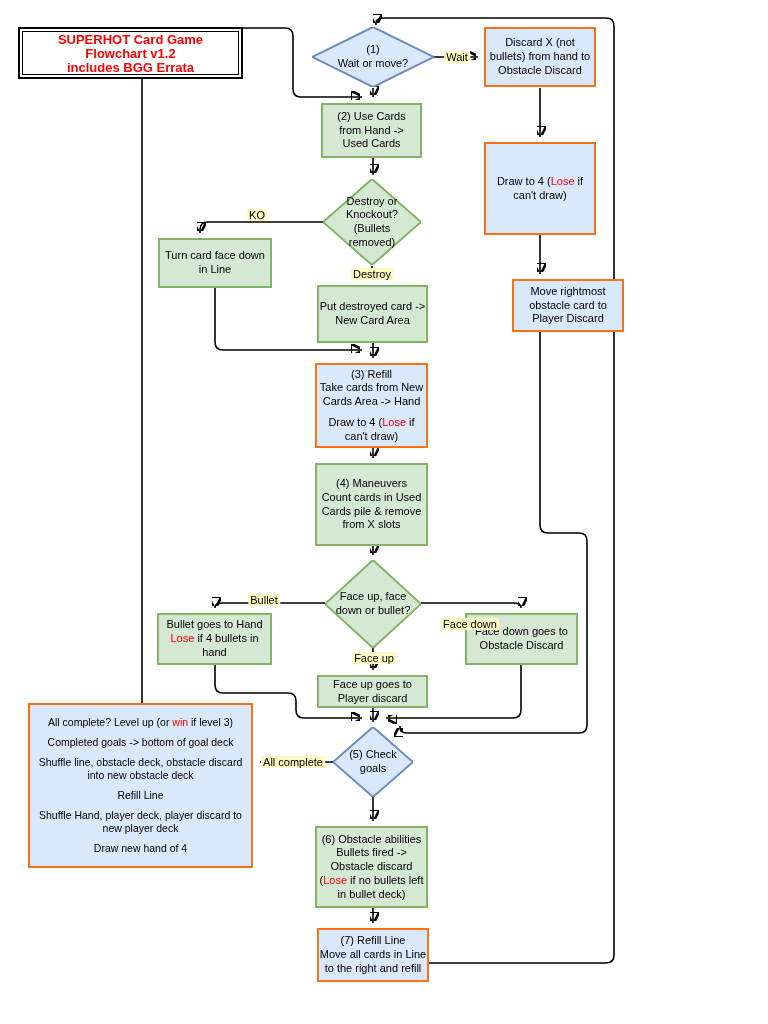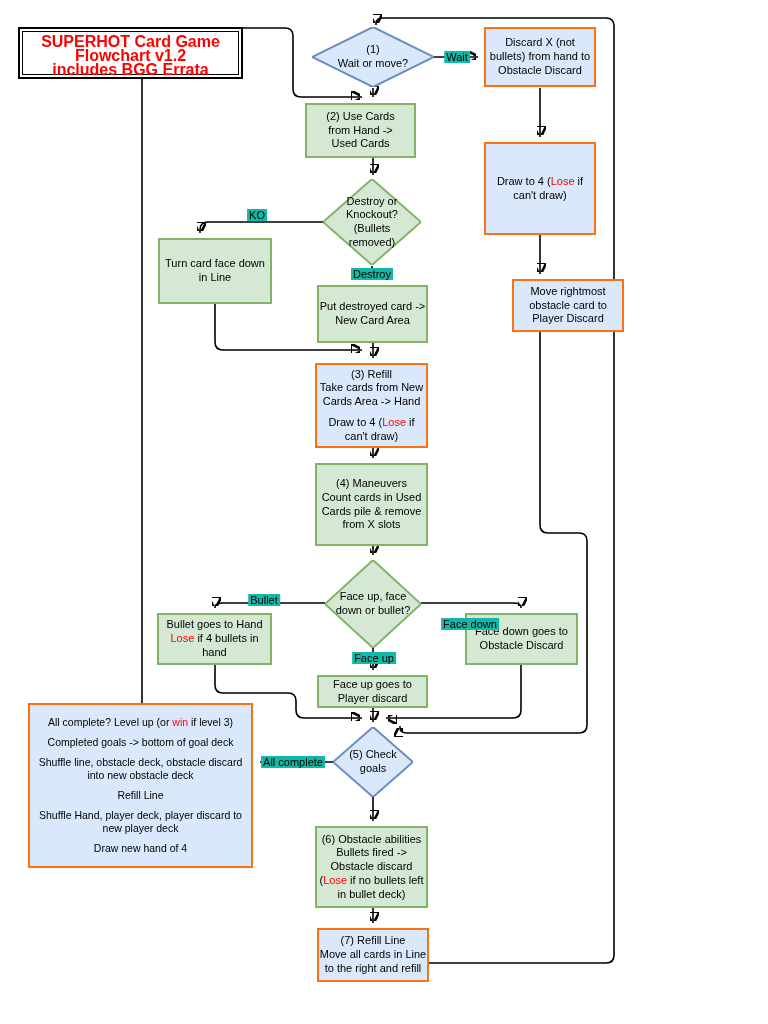--- a/index.html
+++ b/index.html
@@ -18,30 +18,30 @@
   .rect.green{background:#d5e8d4;border:2px solid #82b366;}
   .diamond{background:transparent;}
   .diamond .dshape{position:absolute;left:0;top:0;width:100%;height:100%;}
   .diamond.blue polygon{fill:#dae8fc;stroke:#6c8ebf;stroke-width:2;vector-effect:non-scaling-stroke;}
   .diamond.green polygon{fill:#d5e8d4;stroke:#82b366;stroke-width:2;vector-effect:non-scaling-stroke;}
   .dtext{position:relative;z-index:1;display:flex;flex-direction:column;justify-content:center;align-items:center;}
   .tl{white-space:nowrap;min-height:7px;}
   .bigbox{font-size:10.5px;line-height:1.24;}
   .elabel{
     position:absolute;z-index:3;transform:translate(-50%,-50%);
-    background:#14b8a6;padding:0 2px;font-size:11px;white-space:nowrap;
+    background:#fef9c3;padding:0 2px;font-size:11px;white-space:nowrap;
   }
   #titlebox{
     position:absolute;left:18px;top:27px;width:225px;height:52px;z-index:2;
     border:2px solid #000;padding:2px;box-sizing:border-box;background:#fff;
   }
   #titlebox .inner{
     width:100%;height:100%;border:1px solid #000;box-sizing:border-box;
     display:flex;flex-direction:column;justify-content:center;align-items:center;
-    color:#ff0000;font-weight:bold;font-size:16px;line-height:1.3;text-align:center;
+    color:#ff0000;font-weight:bold;font-size:13px;line-height:1.3;text-align:center;
   }
 </style>
 </head>
 <body>
 
 <div id="canvas">
 
   <svg class="edges" width="768" height="1024" viewBox="0 0 768 1024">
     <defs>
       <marker id="arr" markerWidth="6" markerHeight="6" refX="7" refY="4" orient="auto" markerUnits="strokeWidth">
@@ -127,26 +127,26 @@
     </div>
   <div class="node rect blue" style="left:484px;top:142px;width:112px;height:93px">
       <div class="tl"><span>Draw to 4 (</span><span style="color: rgb(255, 0, 0);">Lose</span><span> if</span></div>
       <div class="tl"><span>can't draw)</span></div>
     </div>
   <div class="node rect blue" style="left:512px;top:279px;width:112px;height:53px">
       <div class="tl"><span>Move rightmost</span></div>
       <div class="tl"><span>obstacle card to</span></div>
       <div class="tl"><span>Player Discard</span></div>
     </div>
-  <div class="node rect green" style="left:305px;top:103px;width:111px;height:55px">
+  <div class="node rect green" style="left:321px;top:103px;width:101px;height:55px">
       <div class="tl"><span>(2) Use Cards</span></div>
       <div class="tl"><span>from Hand -&gt;</span></div>
       <div class="tl"><span>Used Cards</span></div>
     </div>
-  <div class="node rect green" style="left:158px;top:238px;width:114px;height:66px">
+  <div class="node rect green" style="left:158px;top:238px;width:114px;height:50px">
       <div class="tl"><span>Turn card face down</span></div>
       <div class="tl"><span>in Line</span></div>
     </div>
   <div class="node rect green" style="left:317px;top:285px;width:111px;height:58px">
       <div class="tl"><span>Put destroyed card -&gt;</span></div>
       <div class="tl"><span>New Card Area</span></div>
     </div>
   <div class="node rect blue" style="left:315px;top:363px;width:113px;height:85px">
       <div class="tl"><span>(3) Refill</span></div>
       <div class="tl"><span>Take cards from New</span></div>

